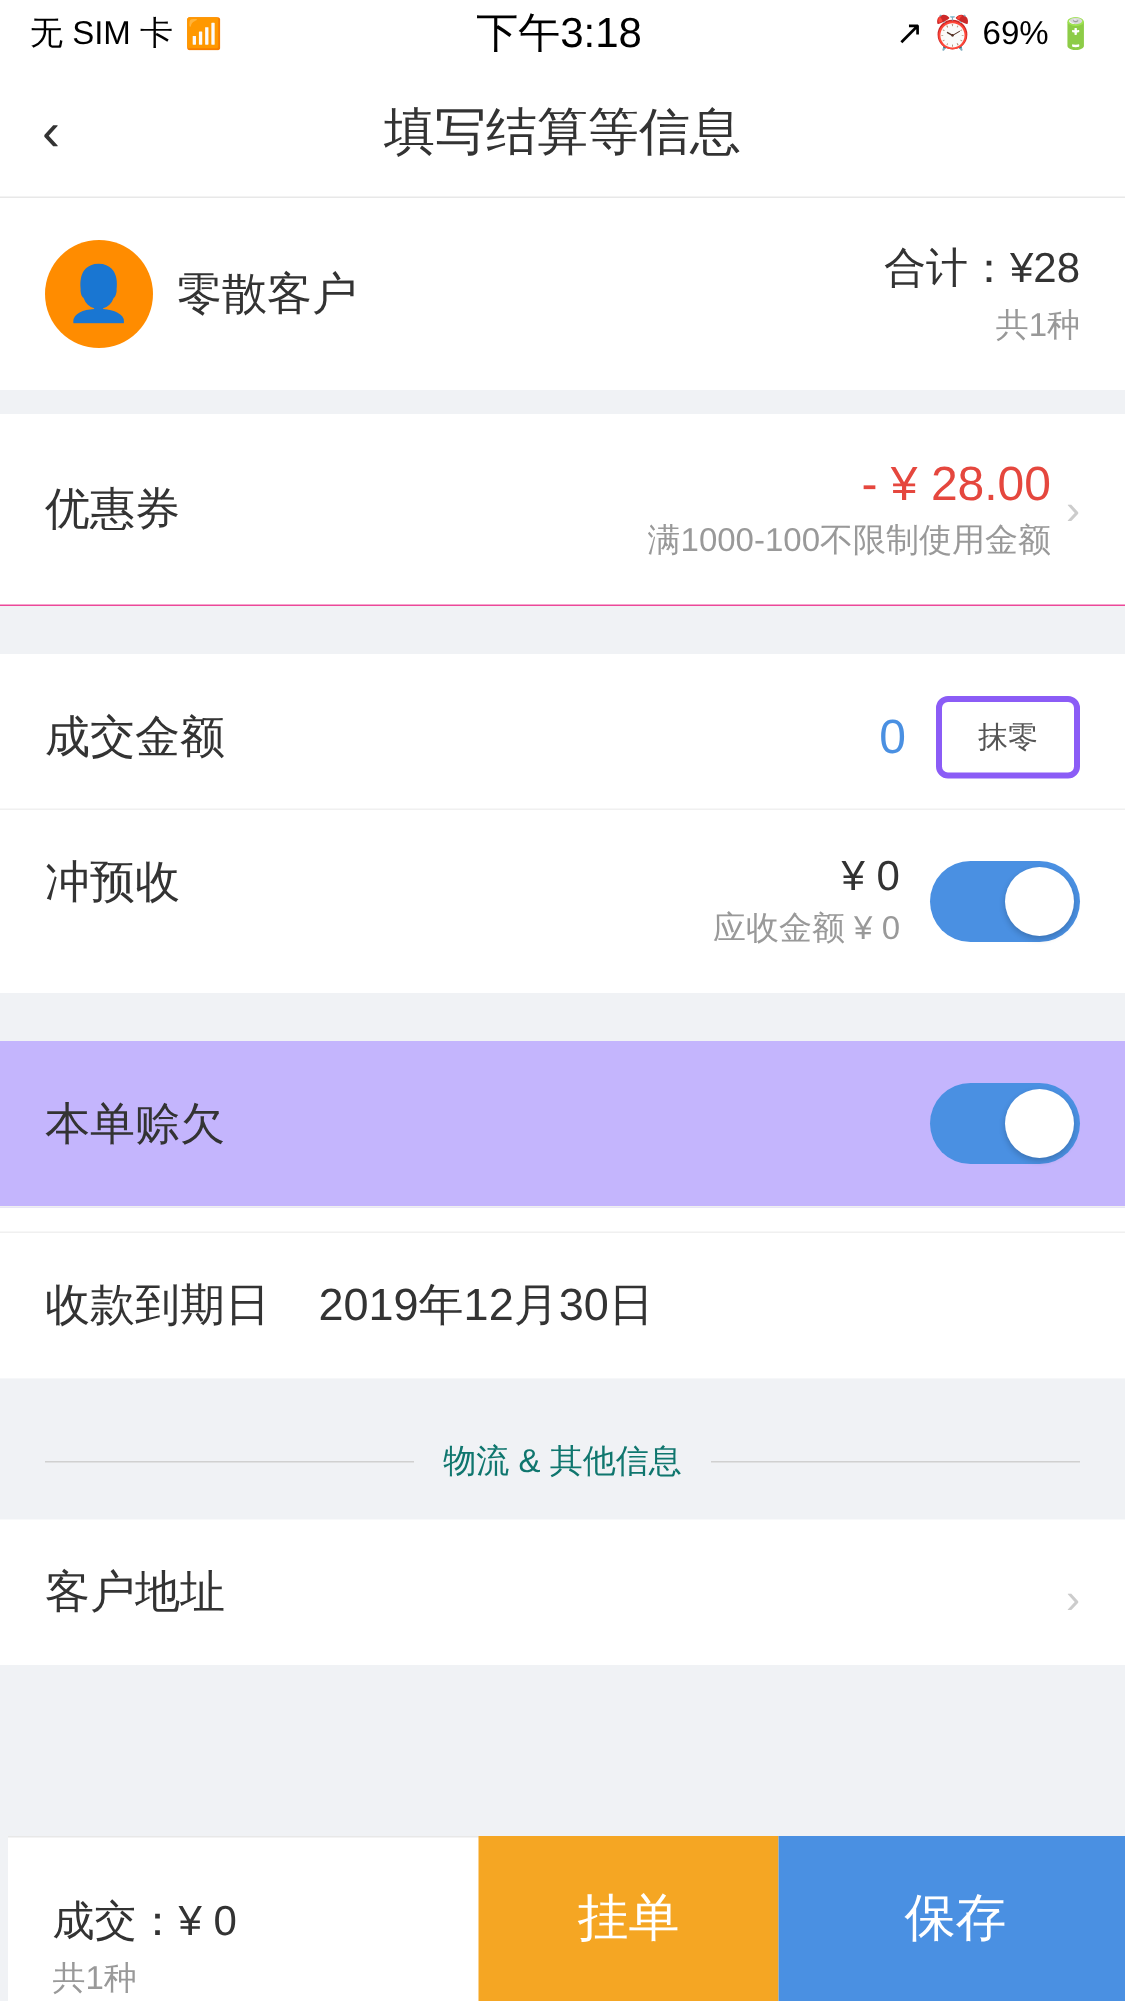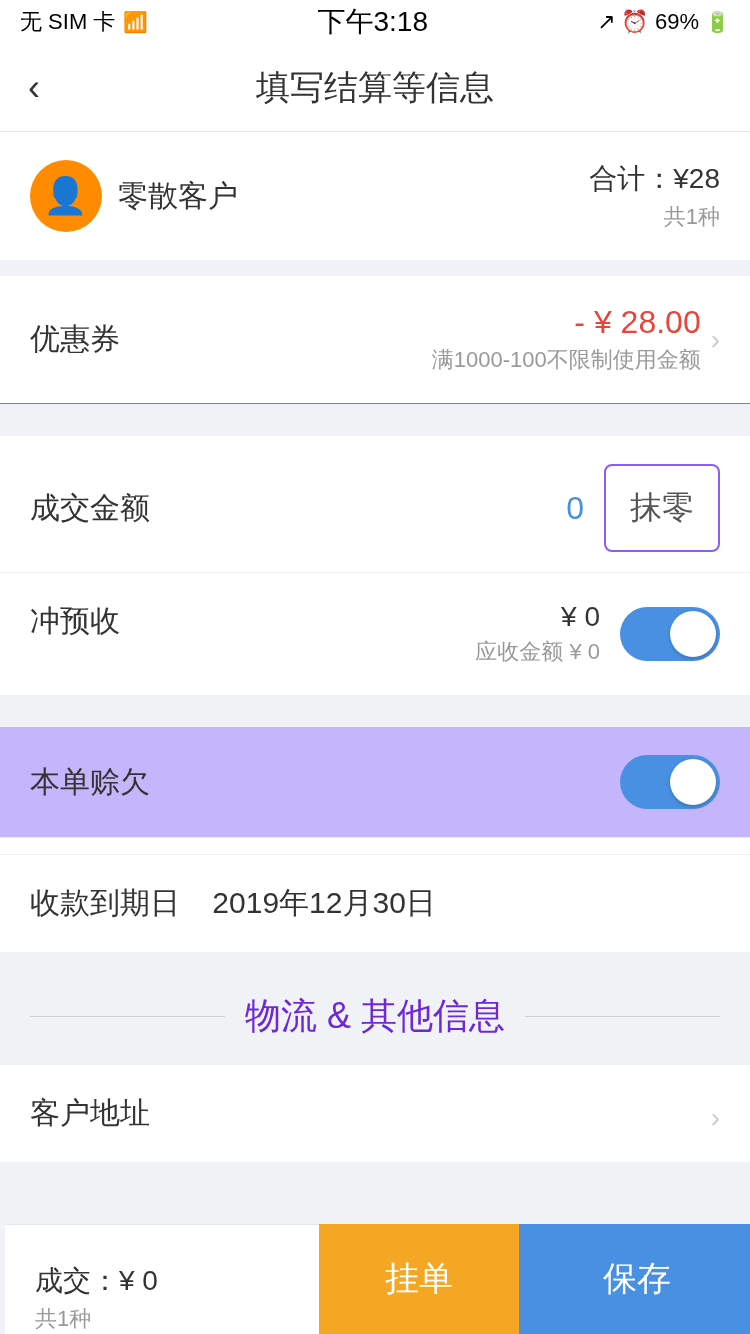--- a/index.html
+++ b/index.html
@@ -114,24 +114,24 @@
       padding: 28px 30px;
     }
     .deal-row {
       display: flex; align-items: center; justify-content: space-between;
     }
     .deal-right { display: flex; align-items: center; gap: 20px; }
     .deal-value {
       font-size: 32px; color: #4a90e2; font-weight: 500;
     }
     .round-zero-btn {
-      border: 2px solid #8b5cf6;
+      border: 4px solid #8b5cf6;
       border-radius: 8px;
-      padding: 20px 24px;
-      font-size: 32px;
+      padding: 10px 24px;
+      font-size: 20px;
       color: #555;
       background: #fff;
       cursor: pointer;
     }
     .deal-sub { font-size: 22px; color: #999; margin-top: 8px; text-align: right; }
 
     
     .prepay-row {
       background: #fff;
       padding: 28px 30px;
@@ -183,21 +183,21 @@
     
     .logistics-divider {
       background: #f0f2f5;
       padding: 24px 30px;
       display: flex;
       align-items: center;
       justify-content: center;
       gap: 20px;
     }
     .divider-line { flex: 1; height: 1px; background: #d0d0d0; }
-    .divider-text { font-size: 36px; color: #6d28d9; }
+    .divider-text { font-size: 22px; color: #0f766e; }
 
     
     .address-row {
       background: #fff;
       padding: 28px 30px;
       display: flex;
       align-items: flex-end;
       justify-content: space-between;
     }
     .address-label { font-size: 30px; color: #333; flex-shrink: 0; margin-right: 24px; }

